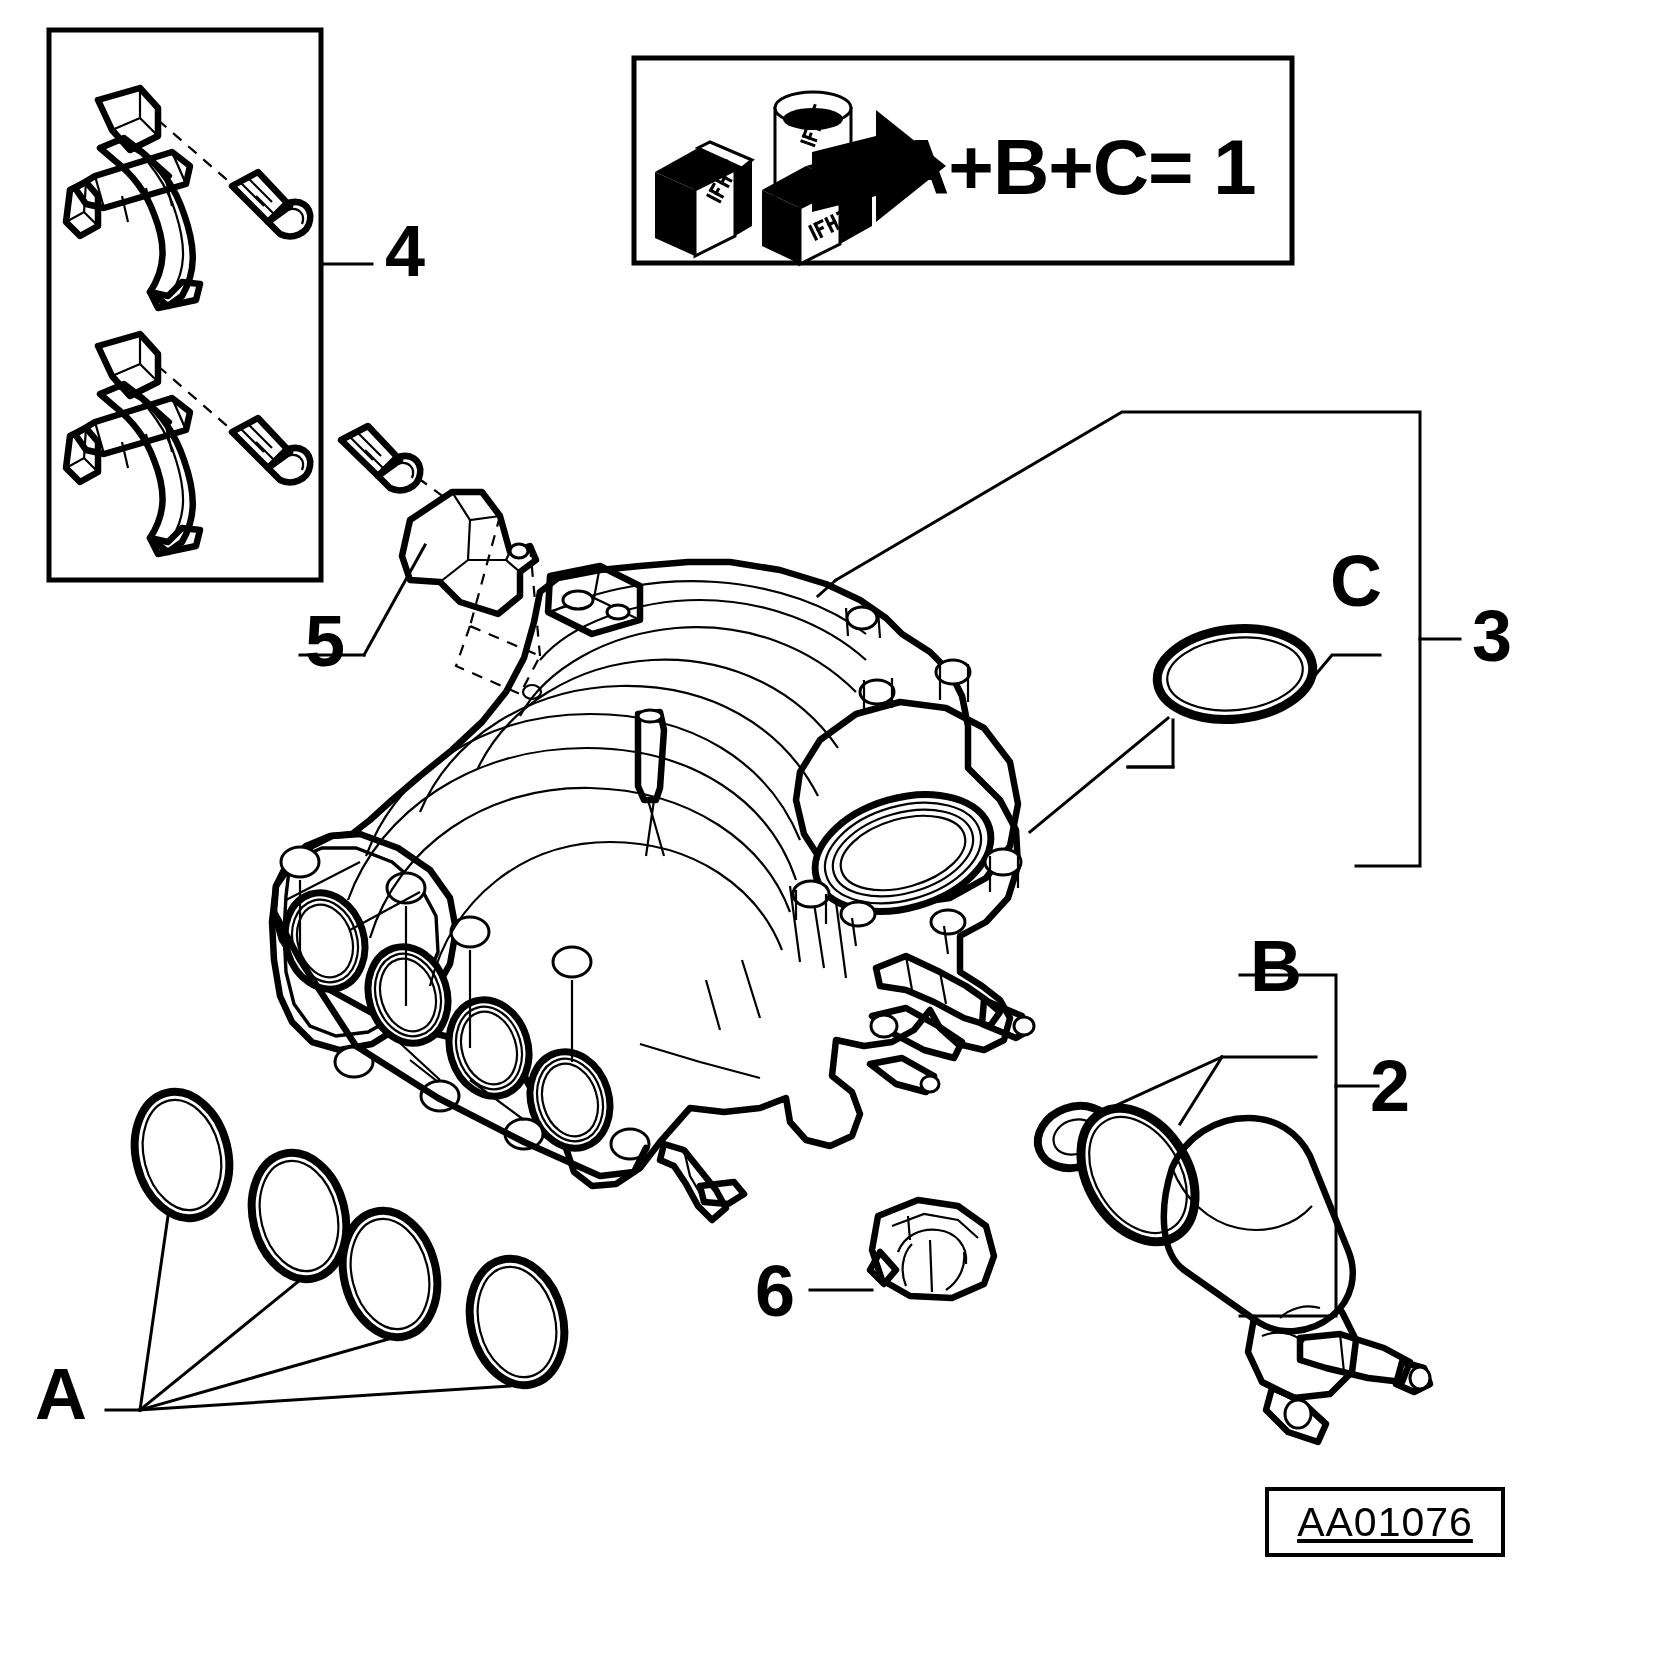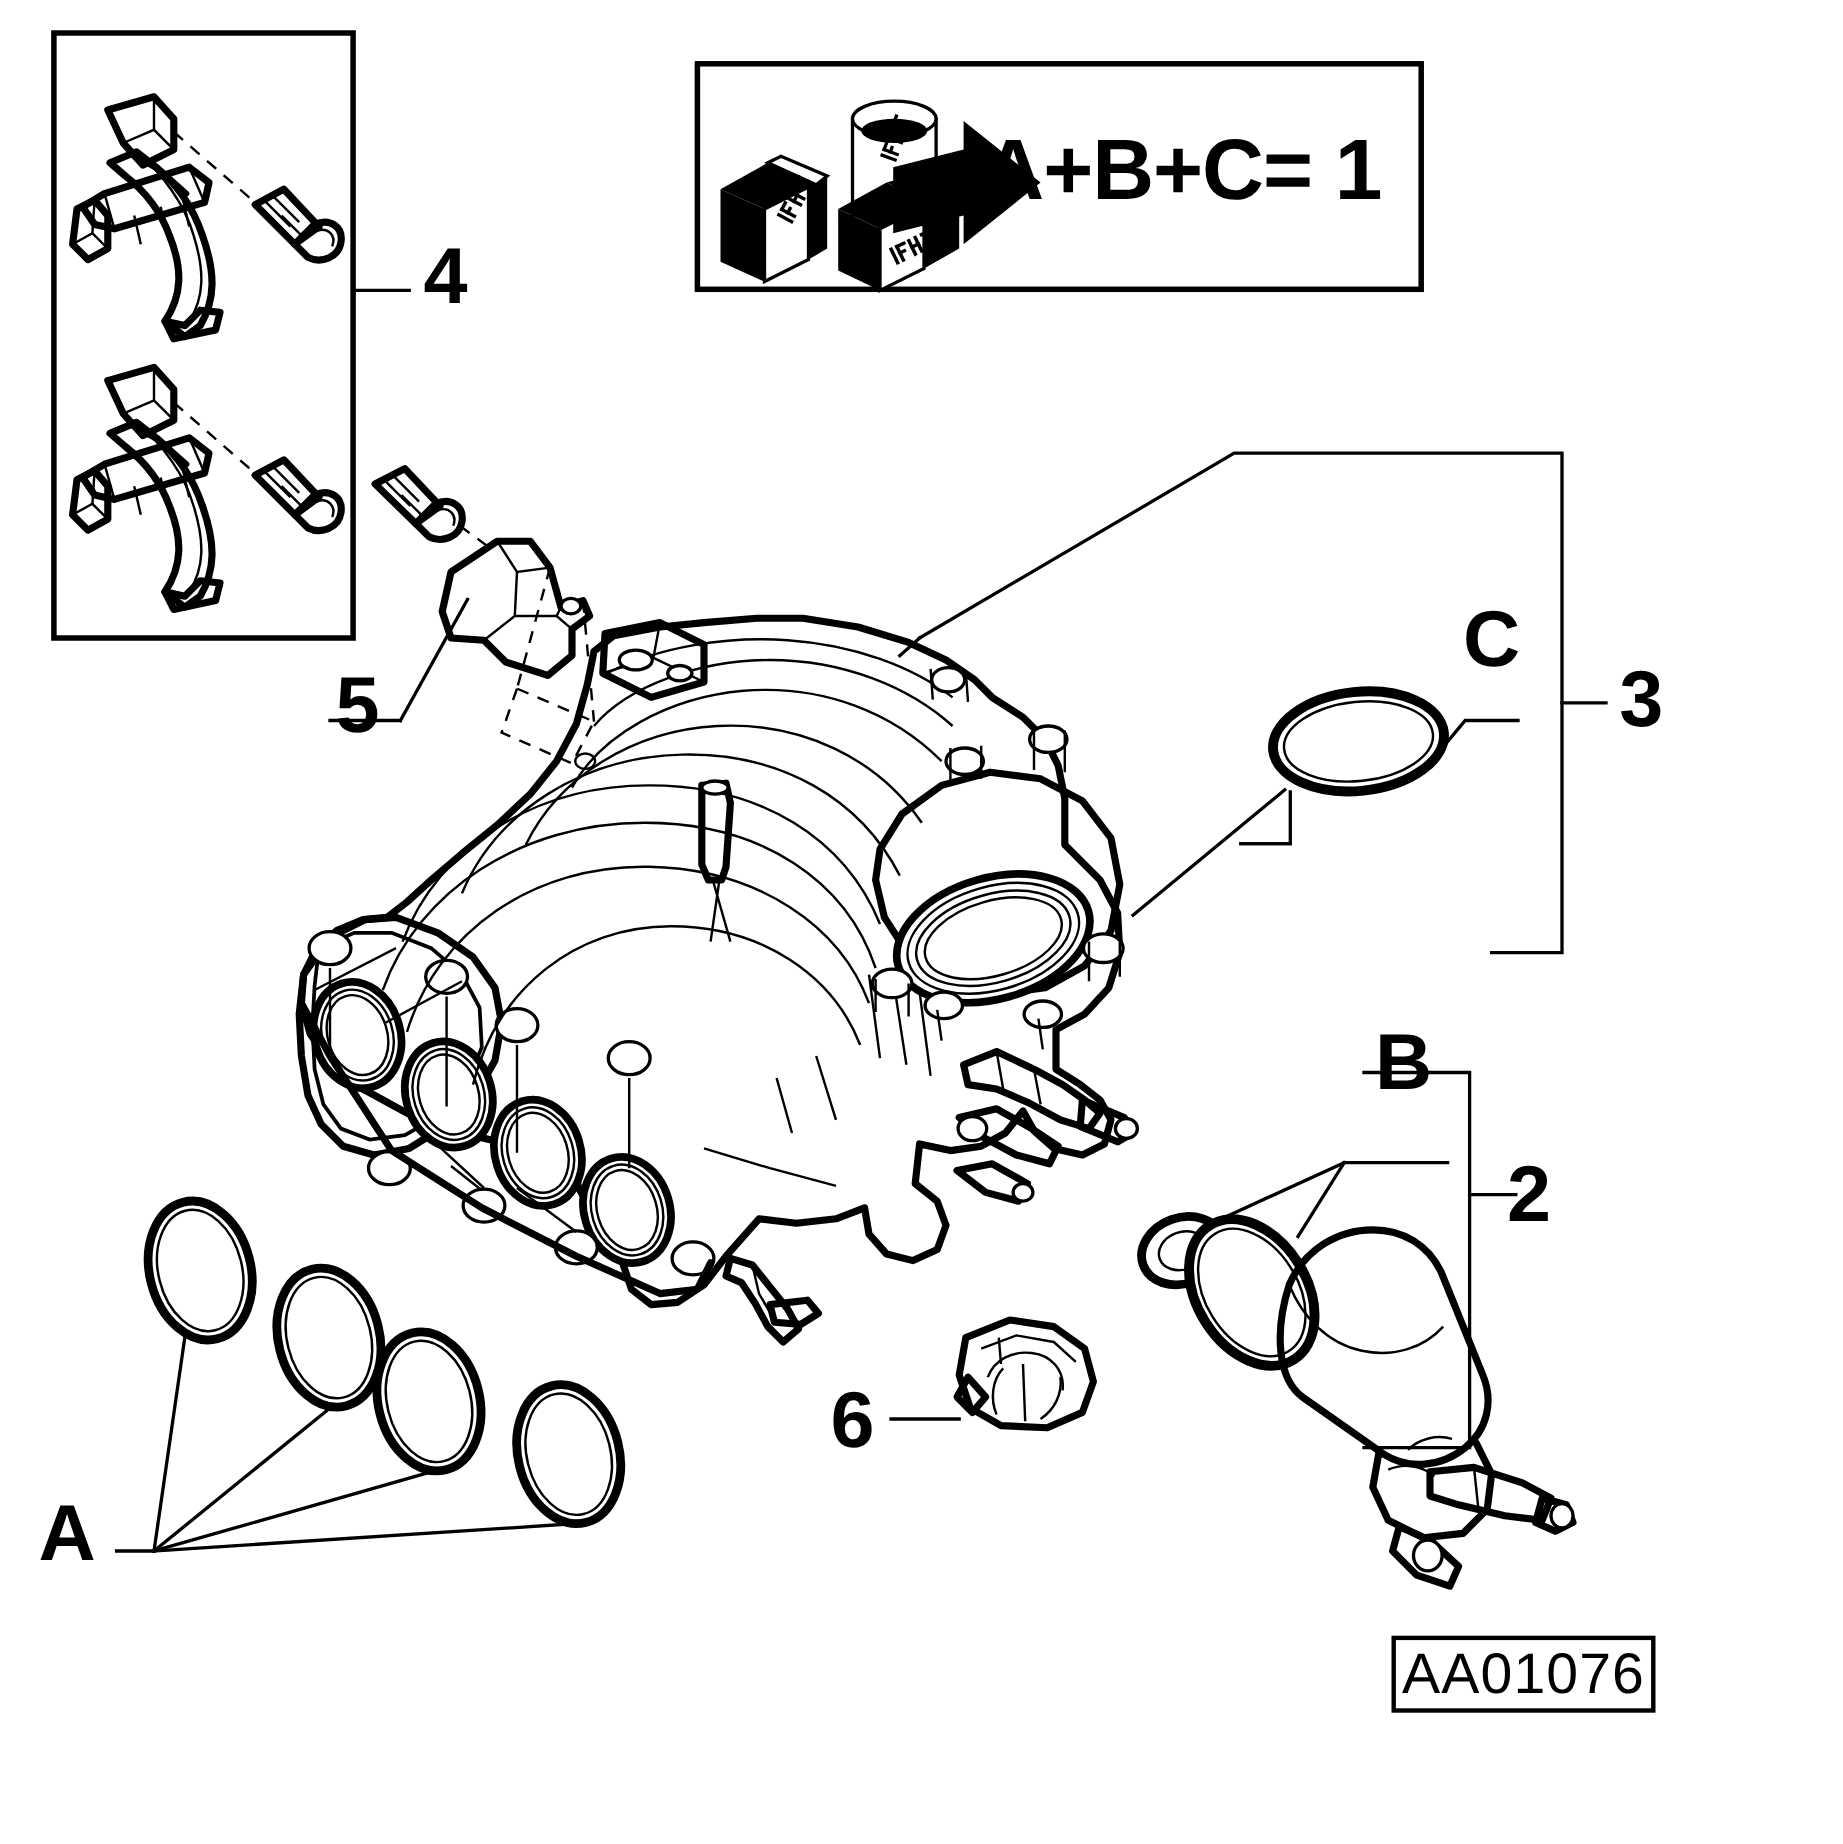--- a/index.html
+++ b/index.html
@@ -42,28 +42,29 @@
     width: 232px;
     height: 62px;
     border: 4px solid #000;
     display: flex;
     align-items: center;
     justify-content: center;
     background: #fff;
   }
   .code-box span {
     font-family: "Liberation Sans", sans-serif;
-    font-size: 52px;
+    font-size: 41px;
     letter-spacing: 1px;
     color: #000;
+    text-decoration: underline;
   }
   .eqn {
     position: absolute;
     left: 893px;
-    top: 109px;
+    top: 122px;
     font-family: "Liberation Sans", sans-serif;
     font-weight: bold;
     font-size: 78px;
     color: #000;
     letter-spacing: -1px;
     white-space: nowrap;
   }
 </style>
 </head>
 <body>

